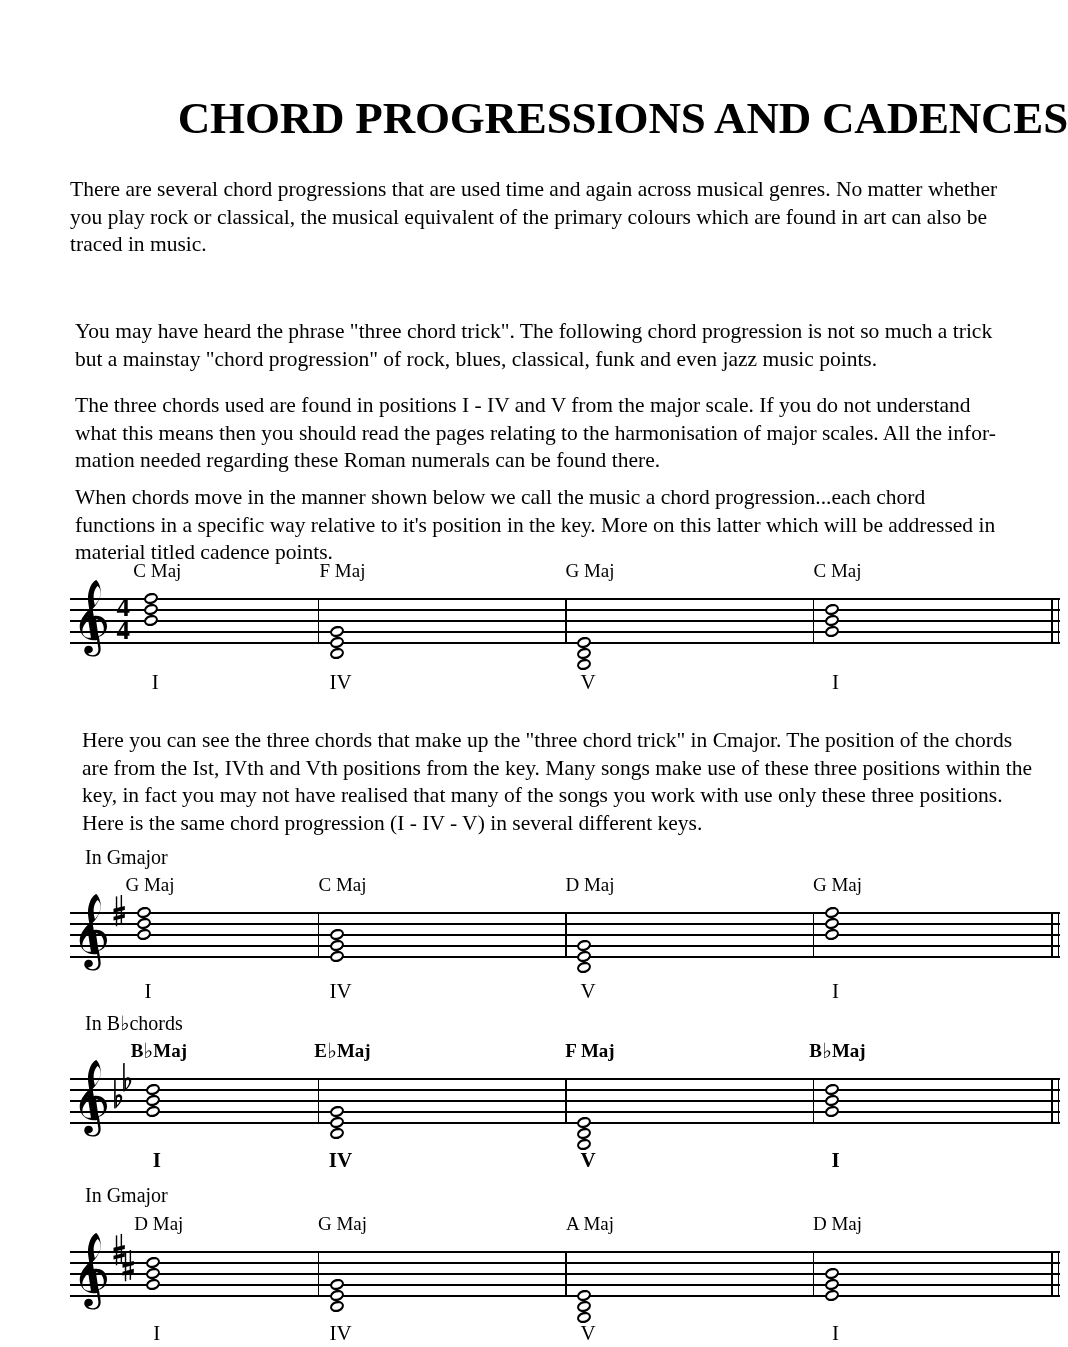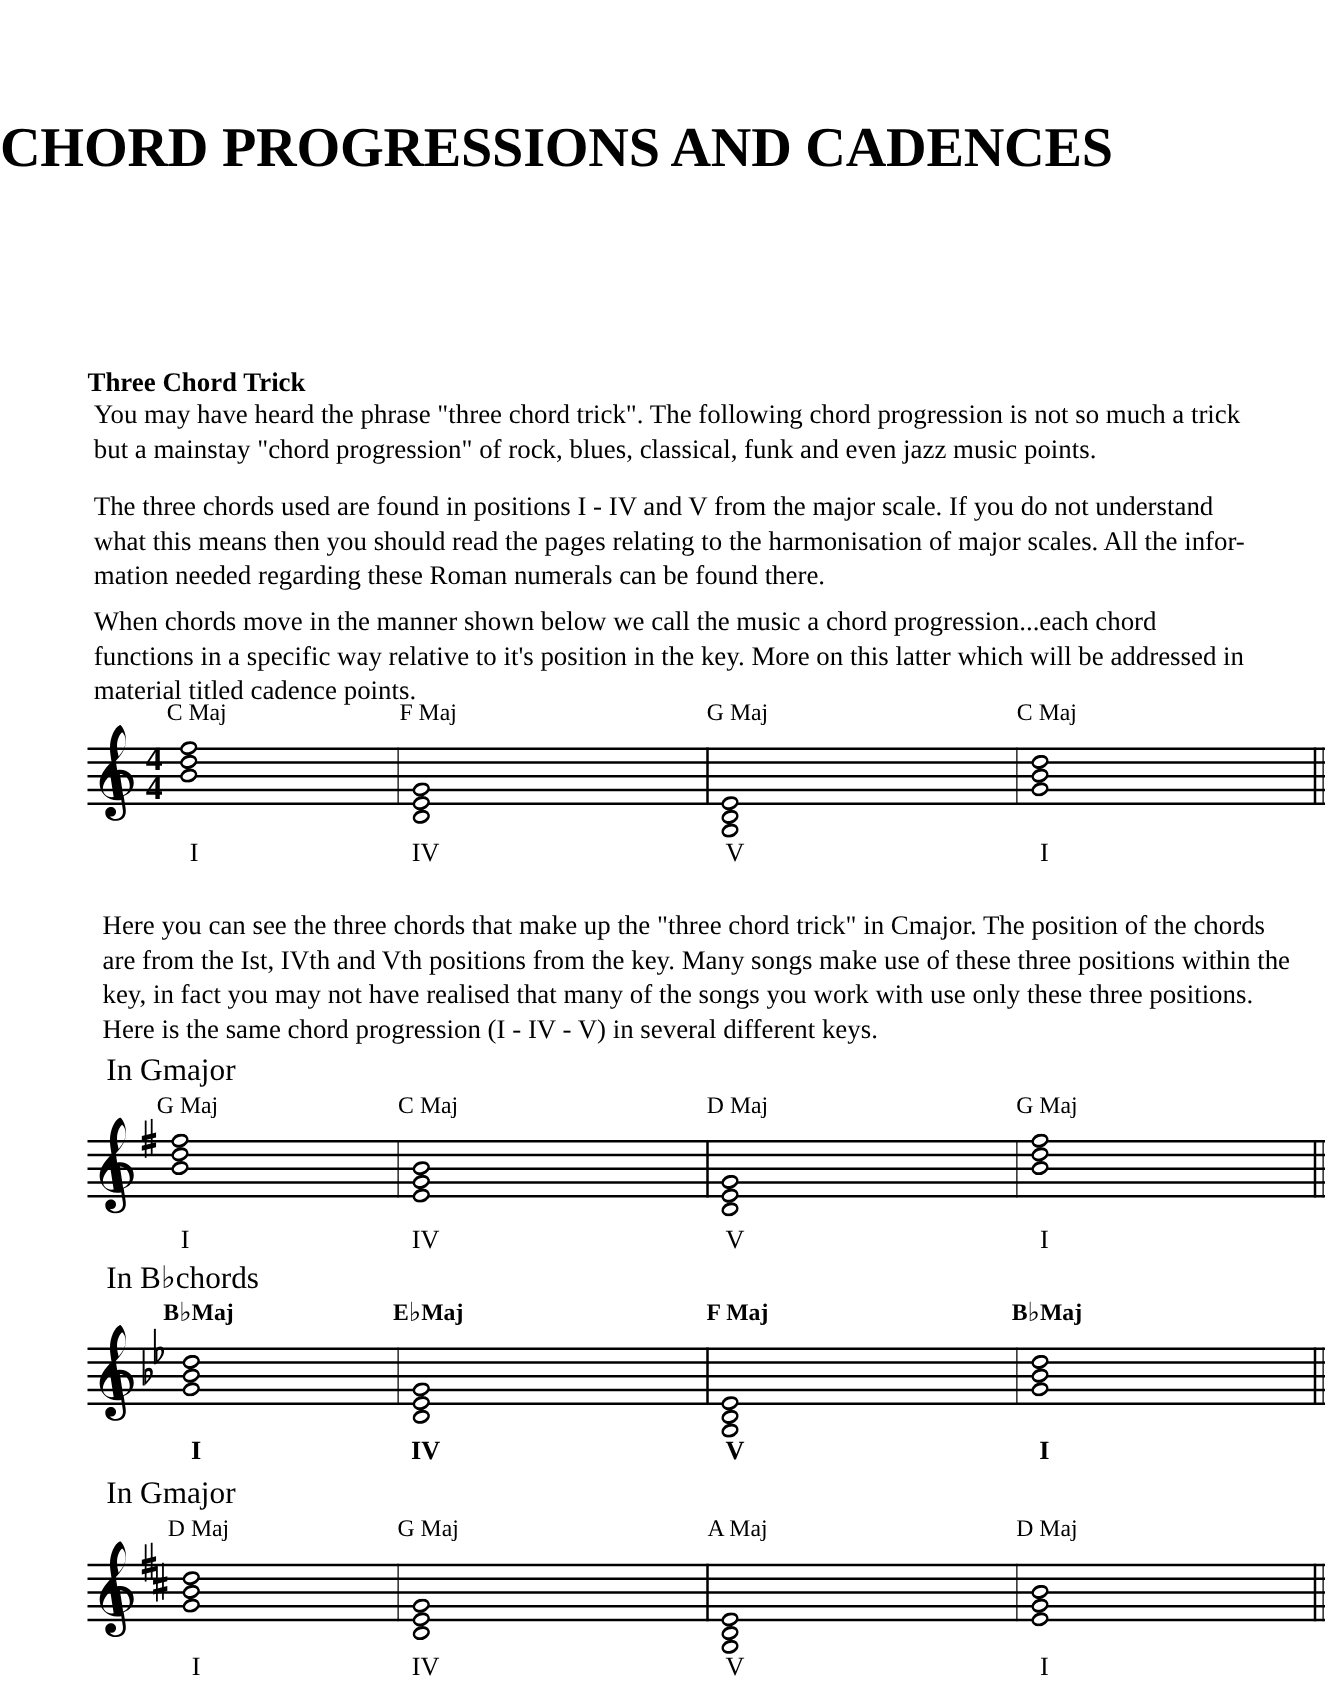--- a/index.html
+++ b/index.html
@@ -18,21 +18,21 @@
     background: #ffffff;
     overflow: hidden;
   }
 
   
   .doc-title {
     position: absolute;
     left: 0;
     top: 96px;
     width: 1068px;
-    text-align: left;
+    text-align: right;
     font-size: 45px;
     font-weight: bold;
     letter-spacing: -0.2px;
     line-height: 1;
     font-family: "Liberation Serif", "DejaVu Serif", serif;
   }
 
   
   .para {
     position: absolute;
@@ -42,21 +42,21 @@
     font-family: "Liberation Serif", "DejaVu Serif", serif;
   }
   .bold-head {
     position: absolute;
     font-size: 21.5px;
     line-height: 27.5px;
     font-weight: bold;
   }
   .sec-label {
     position: absolute;
-    font-size: 25px;
+    font-size: 20px;
     line-height: 24px;
   }
 
   
   .system {
     position: absolute;
   }
   .staff {
     position: absolute;
     left: 0;
@@ -129,22 +129,22 @@
     line-height: 0;
   }
 </style>
 </head>
 <body>
 
 <div id="page">
 
   <div class="doc-title">CHORD PROGRESSIONS AND CADENCES</div>
 
-
-  <div class="bold-head" style="left:70px; top:293px; width:500px;">Three Chord Trick</div>
+  <div class="para" style="left:70px; top:176px; width:945px;">There are several chord progressions that are used time and again across musical genres. No matter whether you play rock or classical, the musical equivalent of the primary colours which are found in art can also be traced in music.</div>
+
 
   <div class="para" style="left:75px; top:318px; width:940px;">You may have heard the phrase "three chord trick". The following chord progression is not so much a trick but a mainstay "chord progression" of rock, blues, classical, funk and even jazz music points.</div>
 
   <div class="para" style="left:75px; top:392px; width:935px;">The three chords used are found in positions I - IV and V from the major scale. If you do not understand what this means then you should read the pages relating to the harmonisation of major scales. All the infor-mation needed regarding these Roman numerals can be found there.</div>
 
   <div class="para" style="left:75px; top:484px; width:935px;">When chords move in the manner shown below we call the music a chord progression...each chord functions in a specific way relative to it's position in the key. More on this latter which will be addressed in material titled cadence points.</div>
 
   <div class="system" id="sys-c" style="left:70px; top:560px; width:990px; height:140px;">
       <div class="staff" style="width: 990px; height: 142px;">
         <div class="staff-line" style="top: 38px; width: 990px;"></div>

